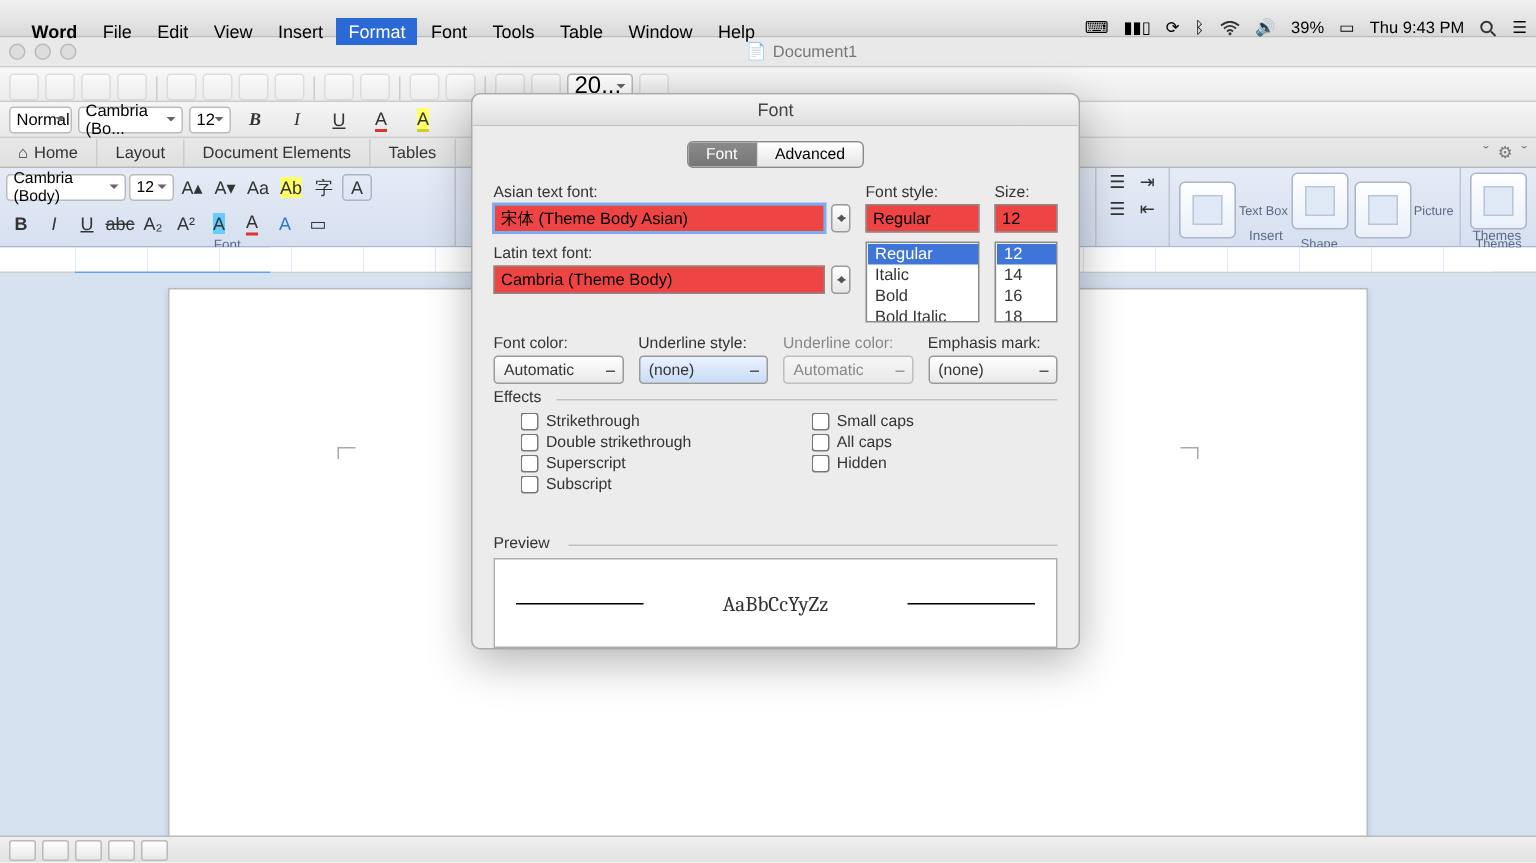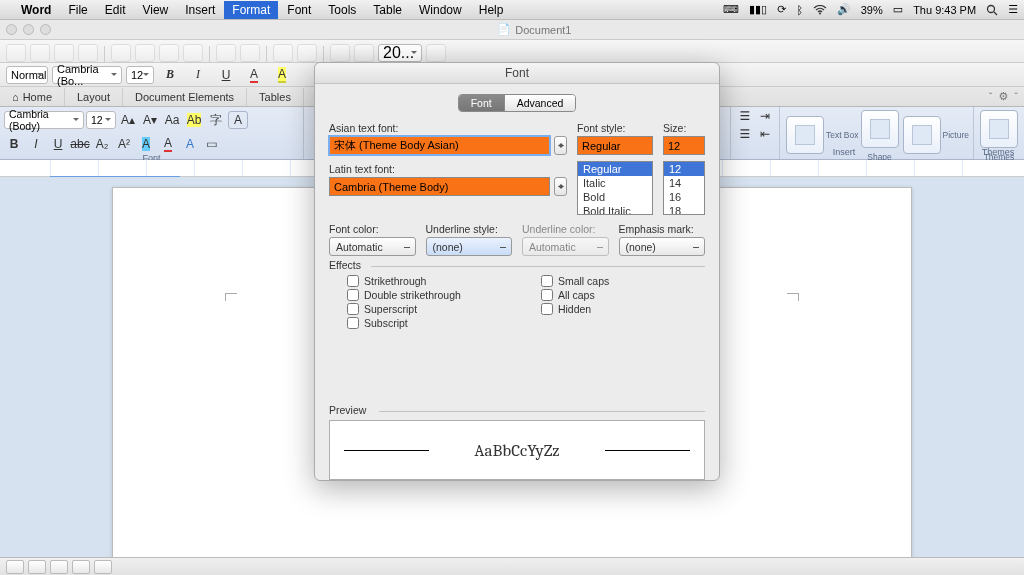--- a/index.html
+++ b/index.html
@@ -1,19 +1,19 @@
 <!DOCTYPE html>
 <html><head>
 <meta charset="utf-8">
 <style>
 * { box-sizing: border-box; margin: 0; padding: 0; font-family: "Lucida Grande", "Helvetica Neue", Arial, sans-serif; }
 body { width: 1024px; height: 575px; background: #f0f0f0; overflow: hidden; position: relative; }
 
 
-.menubar { height: 20px; background: linear-gradient(#f1f1f1,#d9d9d9); display: flex; align-items: center; font-size: 12px; border-bottom: 1px solid #bbb; padding: 0 6px; }
+.menubar { height: 20px; background: linear-gradient(#f1f1f1,#d9d9d9); display: flex; align-items: flex-start; font-size: 12px; border-bottom: 1px solid #bbb; padding: 12px 6px; }
 .menubar .left { display: flex; align-items: center; gap: 1px; }
 .menubar .left .item { padding: 2px 8px; cursor: default; }
 .menubar .left .item.active { background: #2a69d6; color: #fff; }
 .menubar .left .apple { padding: 2px 6px 2px 0; font-size: 14px; }
 .menubar .right { margin-left: auto; display: flex; align-items: center; gap: 10px; font-size: 11px; }
 .menubar .right .status-icon { display: inline-flex; align-items: center; }
 
 
 .titlebar { height: 20px; background: linear-gradient(#e9e9e9,#e9e9e9); border-bottom: 1px solid #ccc; display: flex; align-items: center; padding: 0 6px; font-size: 11px; color: #777; }
 .traffic { display: flex; gap: 6px; align-items: center; }
@@ -65,21 +65,21 @@
 .dialog-title { height: 21px; display: flex; align-items: center; justify-content: center; background: linear-gradient(#f5f5f5,#e0e0e0); border-bottom: 1px solid #c4c4c4; border-radius: 6px 6px 0 0; font-size: 12px; color: #444; }
 .dialog-tabs { display: flex; justify-content: center; padding: 10px 0; }
 .seg { display: flex; border: 1px solid #8a8a8a; border-radius: 4px; overflow: hidden; height: 18px; }
 .seg button { border: none; background: linear-gradient(#fff,#e5e5e5); font-size: 10.5px; padding: 0 12px; cursor: default; border-right: 1px solid #8a8a8a; }
 .seg button:last-child { border-right: none; }
 .seg button.active { background: linear-gradient(#8a8a8a,#767676); color: #fff; }
 .dialog-body { padding: 0 14px; }
 .form-row { display: flex; gap: 10px; margin-bottom: 6px; }
 .field { display: flex; flex-direction: column; gap: 2px; }
 .field label { font-size: 10.5px; color: #333; }
-.text-input { height: 19px; border: 1px solid #8a8a8a; background: #f97316; padding: 0 4px; font-size: 11px; border-radius: 0; }
+.text-input { height: 19px; border: 1px solid #8a8a8a; background: #ef4444; padding: 0 4px; font-size: 11px; border-radius: 0; }
 .text-input.focused { outline: 2px solid #7aaef0; outline-offset: -1px; }
 .stepper { width: 13px; height: 19px; border: 1px solid #9a9a9a; border-radius: 3px; background: linear-gradient(#fff,#e5e5e5); position: relative; }
 .stepper::before { content:""; position:absolute; left:3px; top:3px; border:3px solid transparent; border-bottom-color:#555; }
 .stepper::after { content:""; position:absolute; left:3px; bottom:3px; border:3px solid transparent; border-top-color:#555; }
 .listbox { border: 1px solid #8a8a8a; background: #fff; font-size: 11px; overflow: auto; }
 .listbox .opt { padding: 1px 5px; }
 .listbox .opt.selected { background: #3f75d6; color: #fff; }
 
 .row-4 { display: flex; gap: 10px; margin-top: 8px; }
 .row-4 .field { flex: 1; }
@@ -88,25 +88,25 @@
 .select.blue { background: linear-gradient(#eaf2ff,#c9dcf6); }
 
 .fieldset { margin-top: 10px; position: relative; }
 .fieldset .legend { position: absolute; top: -7px; left: 0; background: #ececec; padding: 0 4px 0 0; font-size: 10.5px; color: #333; }
 .fieldset .line { border-top: 1px solid #c2c2c2; margin-left: 42px; }
 .fieldset .content { padding: 8px 0 0 18px; display: flex; gap: 80px; }
 .checks { display: flex; flex-direction: column; gap: 2px; }
 .chk { display: flex; align-items: center; gap: 5px; font-size: 10.5px; }
 .chk input { width: 12px; height: 12px; }
 
-.preview { margin-top: 82px; }
+.preview { margin-top: 34px; }
 .preview .legend { position: absolute; background: #ececec; padding: 0 4px 0 0; font-size: 10.5px; }
 .preview-box { border: 1px solid #aeaeae; background: #fff; height: 60px; margin-top: 8px; display: flex; align-items: center; justify-content: space-between; padding: 0 14px; }
 .preview-box .uline { width: 85px; border-bottom: 1px solid #000; height: 2px; }
-.preview-box .sample { font-family: Cambria, Georgia, serif; font-size: 17px; }
+.preview-box .sample { font-family: Cambria, Georgia, serif; font-size: 14px; }
 
 .dialog-buttons { display: flex; align-items: center; padding: 16px 14px 14px; gap: 8px; }
 .btn { height: 20px; border: 1px solid #9a9a9a; border-radius: 4px; background: linear-gradient(#fff,#e5e5e5); padding: 0 12px; font-size: 11px; cursor: default; }
 .btn.primary { background: linear-gradient(#bcdcff,#82b8f7); border-color: #5a8fd0; }
 .dialog-buttons .spacer { flex: 1; }
 </style>
 </head>
 <body>
 
 <div class="menubar">

